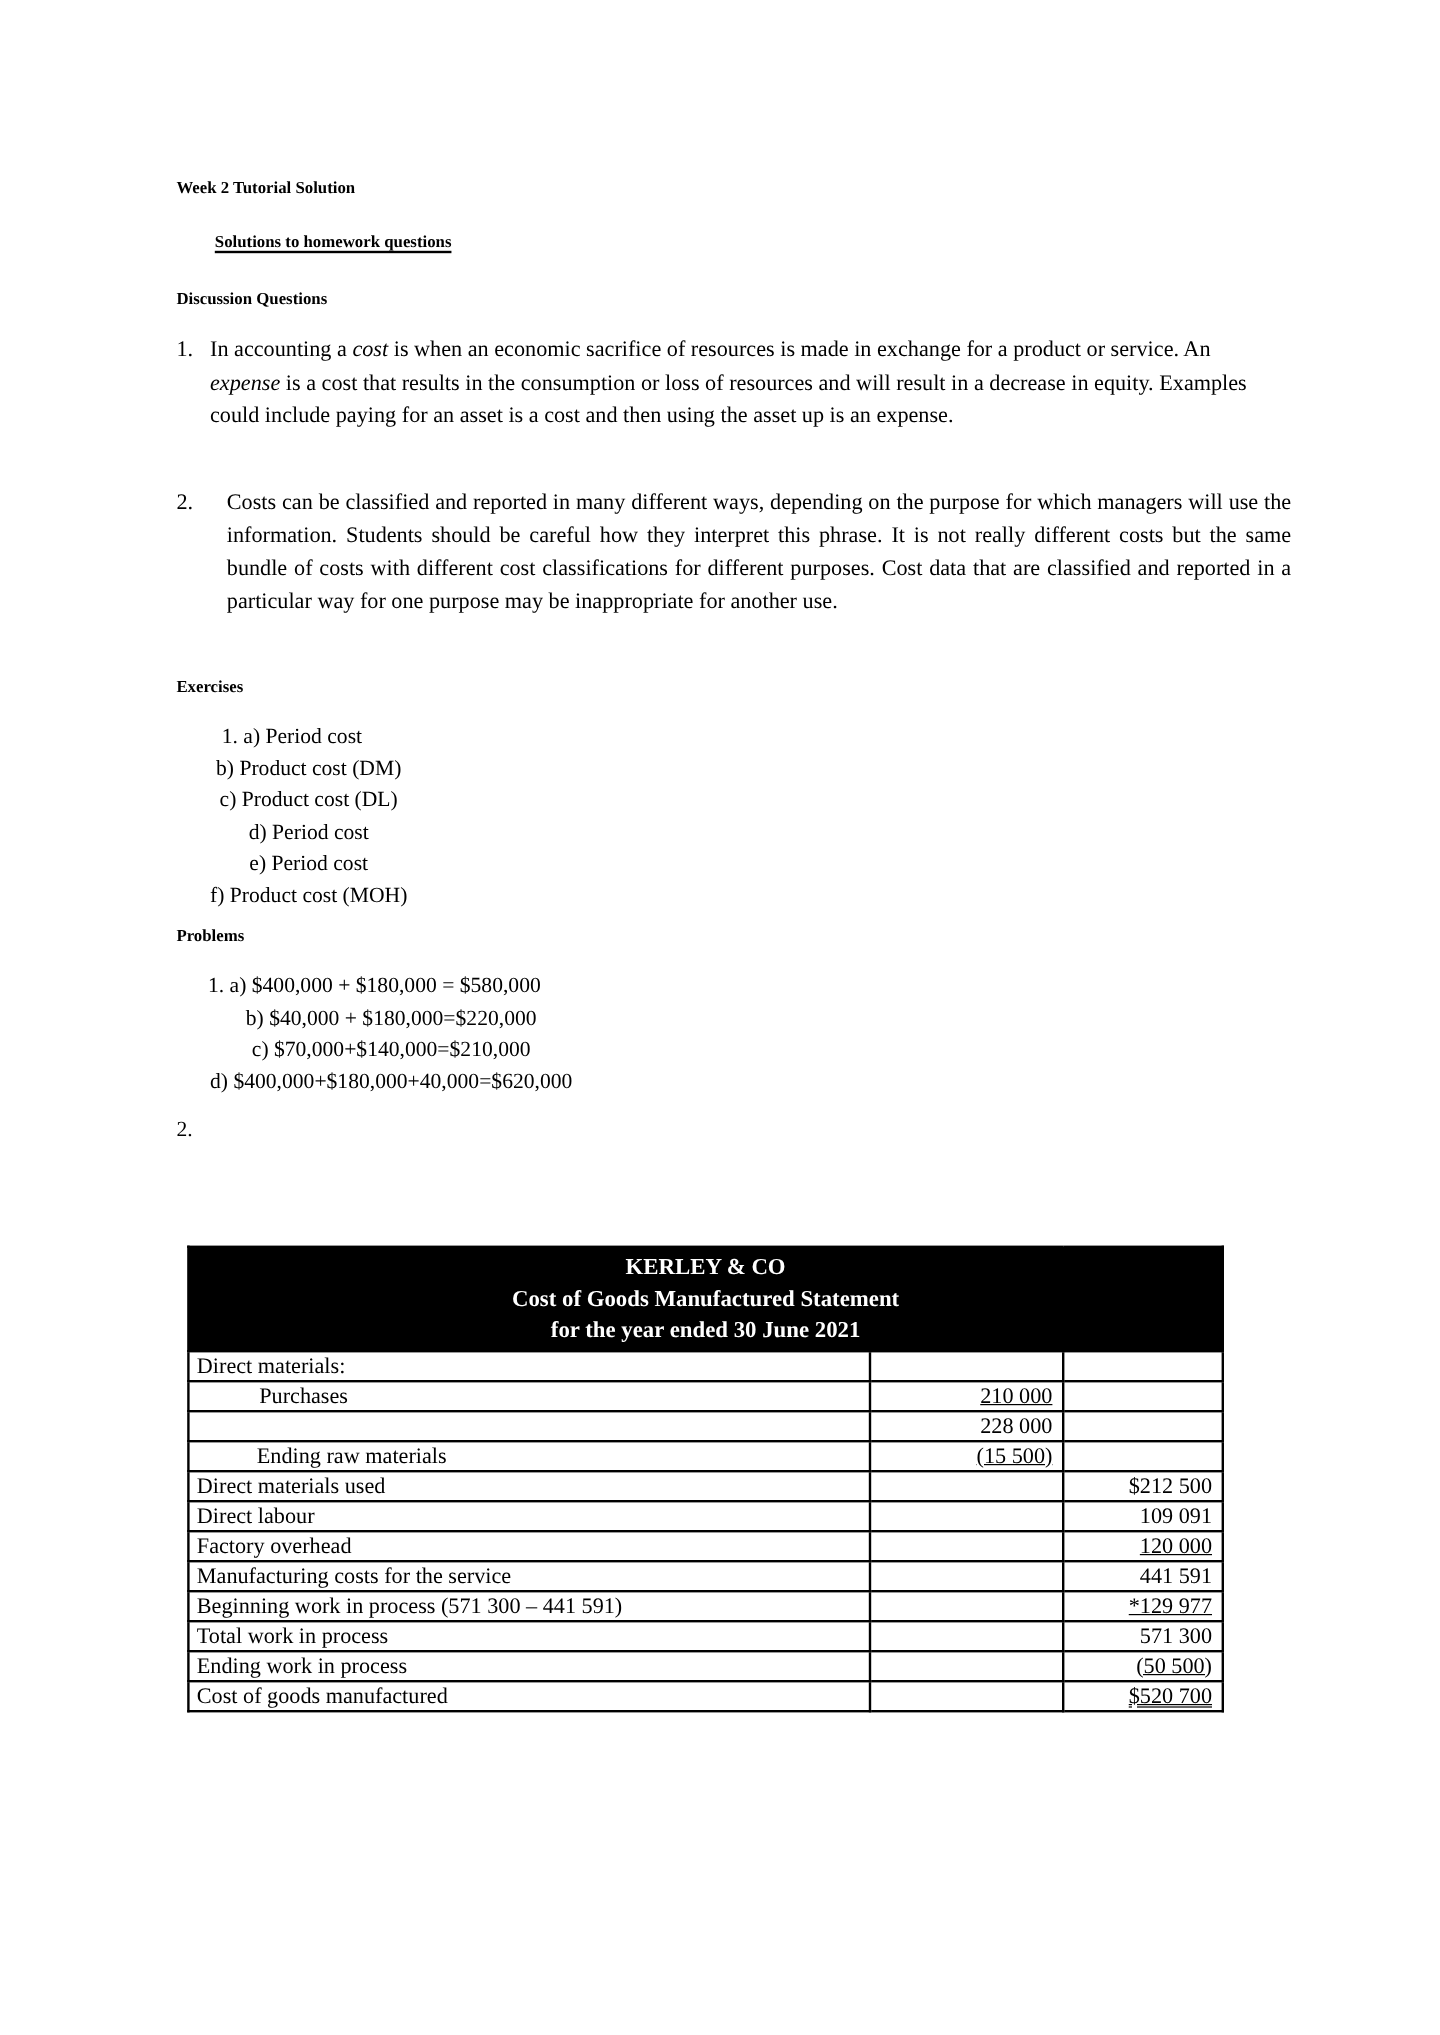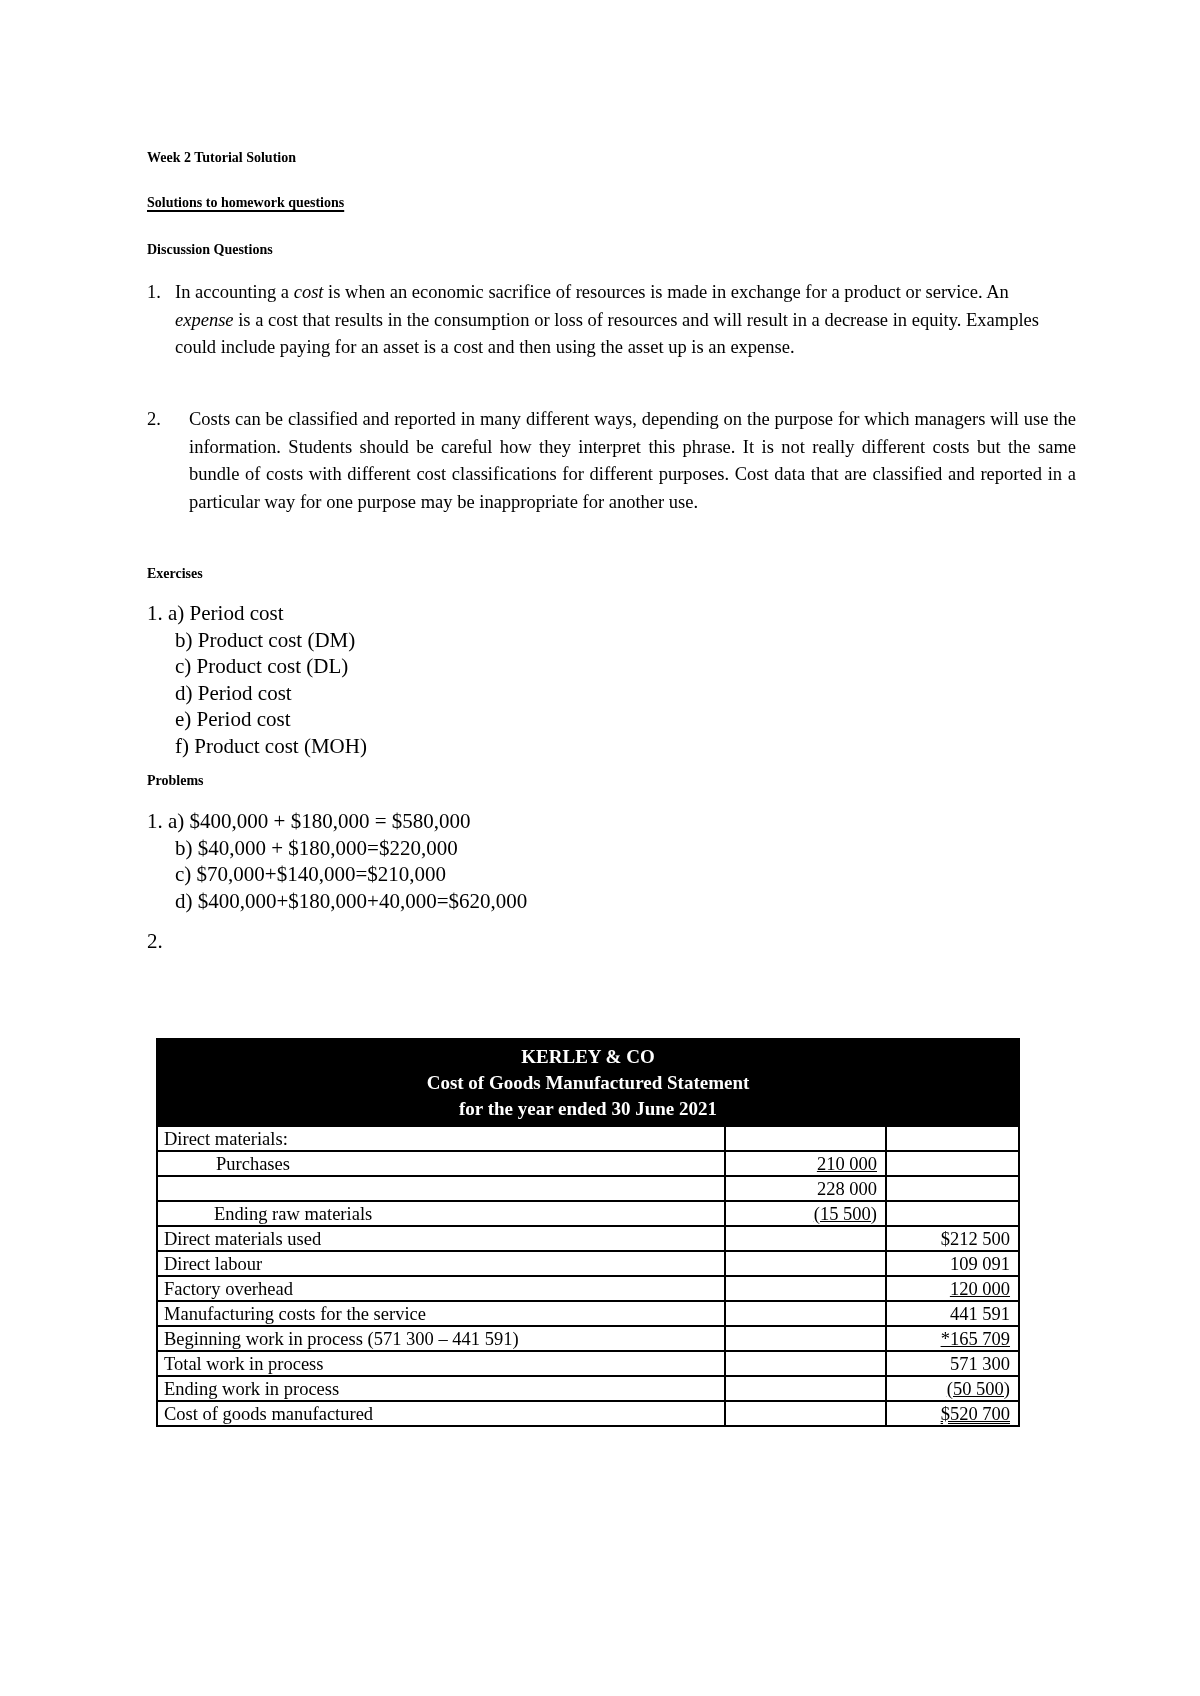--- a/index.html
+++ b/index.html
@@ -4,26 +4,26 @@
 <style>
   html, body { margin: 0; padding: 0; background: #ffffff; }
   body {
     width: 1200px; height: 1696px; position: relative; overflow: hidden;
     font-family: "Liberation Serif", "DejaVu Serif", serif;
     color: #000000;
   }
   .page { position: absolute; left: 0; top: 0; width: 1200px; height: 1696px; }
   .abs { position: absolute; }
   .h-bold { font-weight: bold; font-size: 14px; line-height: 22px; }
-  .h-under { text-decoration: underline; text-decoration-thickness: 2px; text-underline-offset: 3px; }
+  .h-under { text-decoration: underline; text-decoration-thickness: 2px; text-underline-offset: 3px; margin-left: 32px; }
   .para { font-size: 18.5px; line-height: 27.5px; }
   .para .num { position: absolute; left: 0; top: 0; }
   .para .body { margin-left: 28px; }
   .para.justify .body { text-align: justify; margin-left: 42px; }
-  .list { font-size: 21px; line-height: 26.5px; }
+  .list { font-size: 18px; line-height: 26.5px; text-align: center; }
   .list .row { white-space: nowrap; }
   .list .sub { padding-left: 28px; }
   em { font-style: italic; }
 
   table.stmt {
     position: absolute; left: 156px; top: 1006px; width: 864px;
     border-collapse: collapse; font-size: 18.5px; margin-top: 32px;
   }
   table.stmt th {
     background: #000000; color: #ffffff; font-weight: bold;
@@ -134,21 +134,21 @@
         <td class="c3"><span class="u1">120 000</span></td>
       </tr>
       <tr>
         <td class="c1">Manufacturing costs for the service</td>
         <td class="c2"></td>
         <td class="c3">441 591</td>
       </tr>
       <tr>
         <td class="c1">Beginning work in process (571 300 – 441 591)</td>
         <td class="c2"></td>
-        <td class="c3"><span class="u1">*165 709</span></td>
+        <td class="c3"><span class="u1">*129 977</span></td>
       </tr>
       <tr>
         <td class="c1">Total work in process</td>
         <td class="c2"></td>
         <td class="c3">571 300</td>
       </tr>
       <tr>
         <td class="c1">Ending work in process</td>
         <td class="c2"></td>
         <td class="c3"><span class="u1">(50 500)</span></td>

